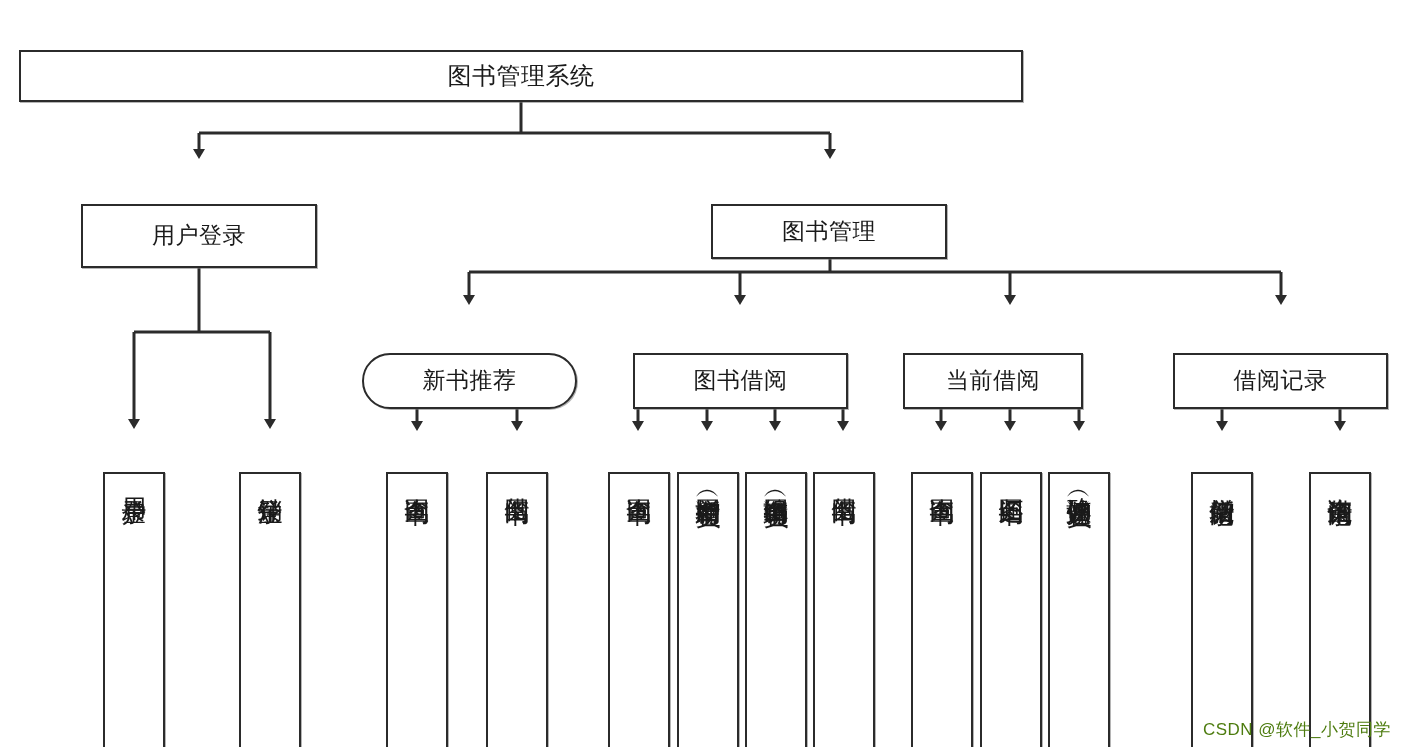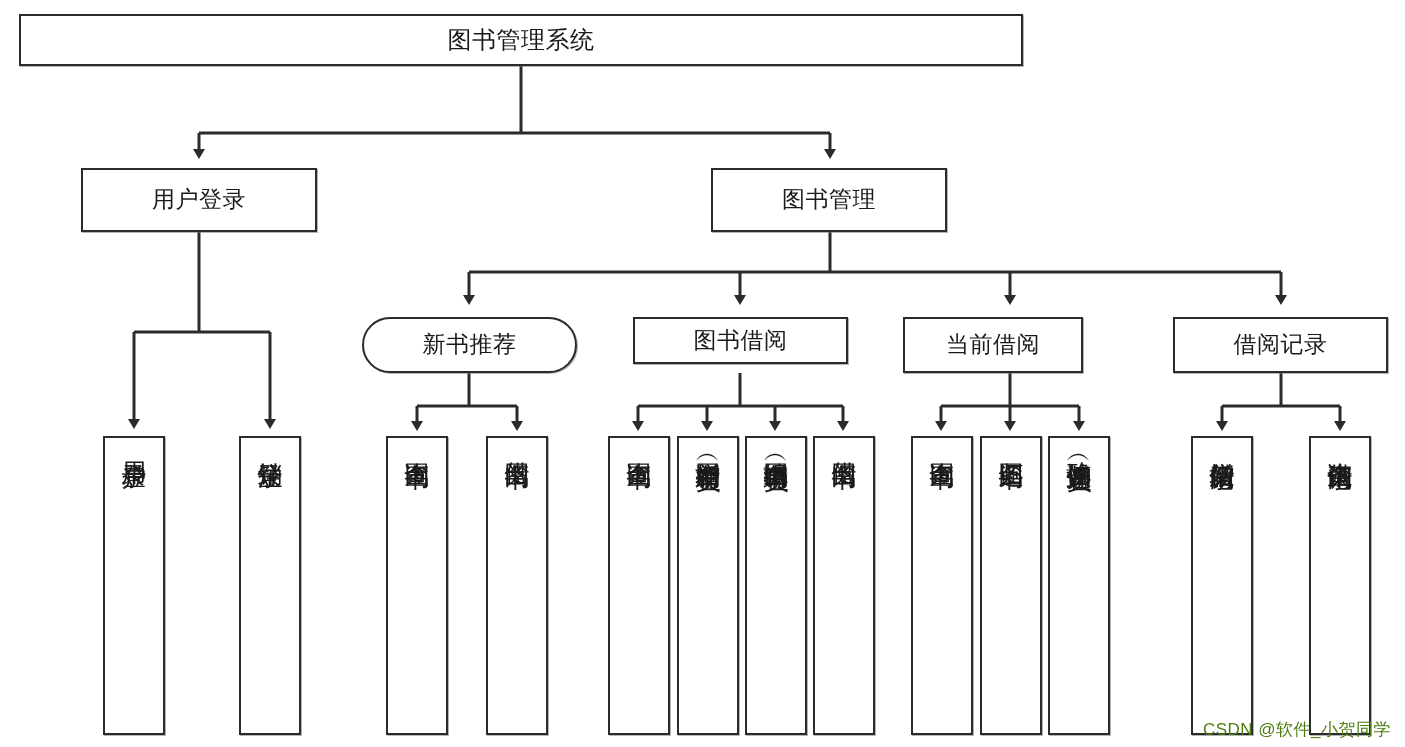--- a/index.html
+++ b/index.html
@@ -28,20 +28,21 @@
   .node {
     position: absolute;
     box-sizing: border-box;
     border: 2px solid #2b2b2b;
     background: #ffffff;
     display: flex;
     align-items: center;
     justify-content: center;
     color: #1a1a1a;
     box-shadow: 1px 1px 0 rgba(120,120,120,0.55);
+    margin-top: 36px;
   }
   .node .lbl {
     display: block;
     text-align: center;
     line-height: 1.12;
     white-space: pre-line;
   }
   
   .node.h { }
   .node.h .lbl {
@@ -131,29 +132,29 @@
   </svg>
 
   <div class="node h root" style="left:19px; top:14px; width:1004px; height:52px;">
     <span class="lbl">图书管理系统</span>
   </div>
 
   <div class="node h" style="left:81px; top:168px; width:236px; height:64px;">
     <span class="lbl">用户登录</span>
   </div>
 
-  <div class="node h" style="left:711px; top:168px; width:236px; height:64px;">
+  <div class="node h" style="left:711px; top:168px; width:236px; height:55px;">
     <span class="lbl">图书管理</span>
   </div>
 
   <div class="node h" style="left:362px; top:317px; width:215px; height:56px;border-radius:28px;">
     <span class="lbl">新书推荐</span>
   </div>
 
-  <div class="node h" style="left:633px; top:317px; width:215px; height:47px;">
+  <div class="node h" style="left:633px; top:317px; width:215px; height:56px;">
     <span class="lbl">图书借阅</span>
   </div>
 
   <div class="node h" style="left:903px; top:317px; width:180px; height:56px;">
     <span class="lbl">当前借阅</span>
   </div>
 
   <div class="node h" style="left:1173px; top:317px; width:215px; height:56px;">
     <span class="lbl">借阅记录</span>
   </div>

